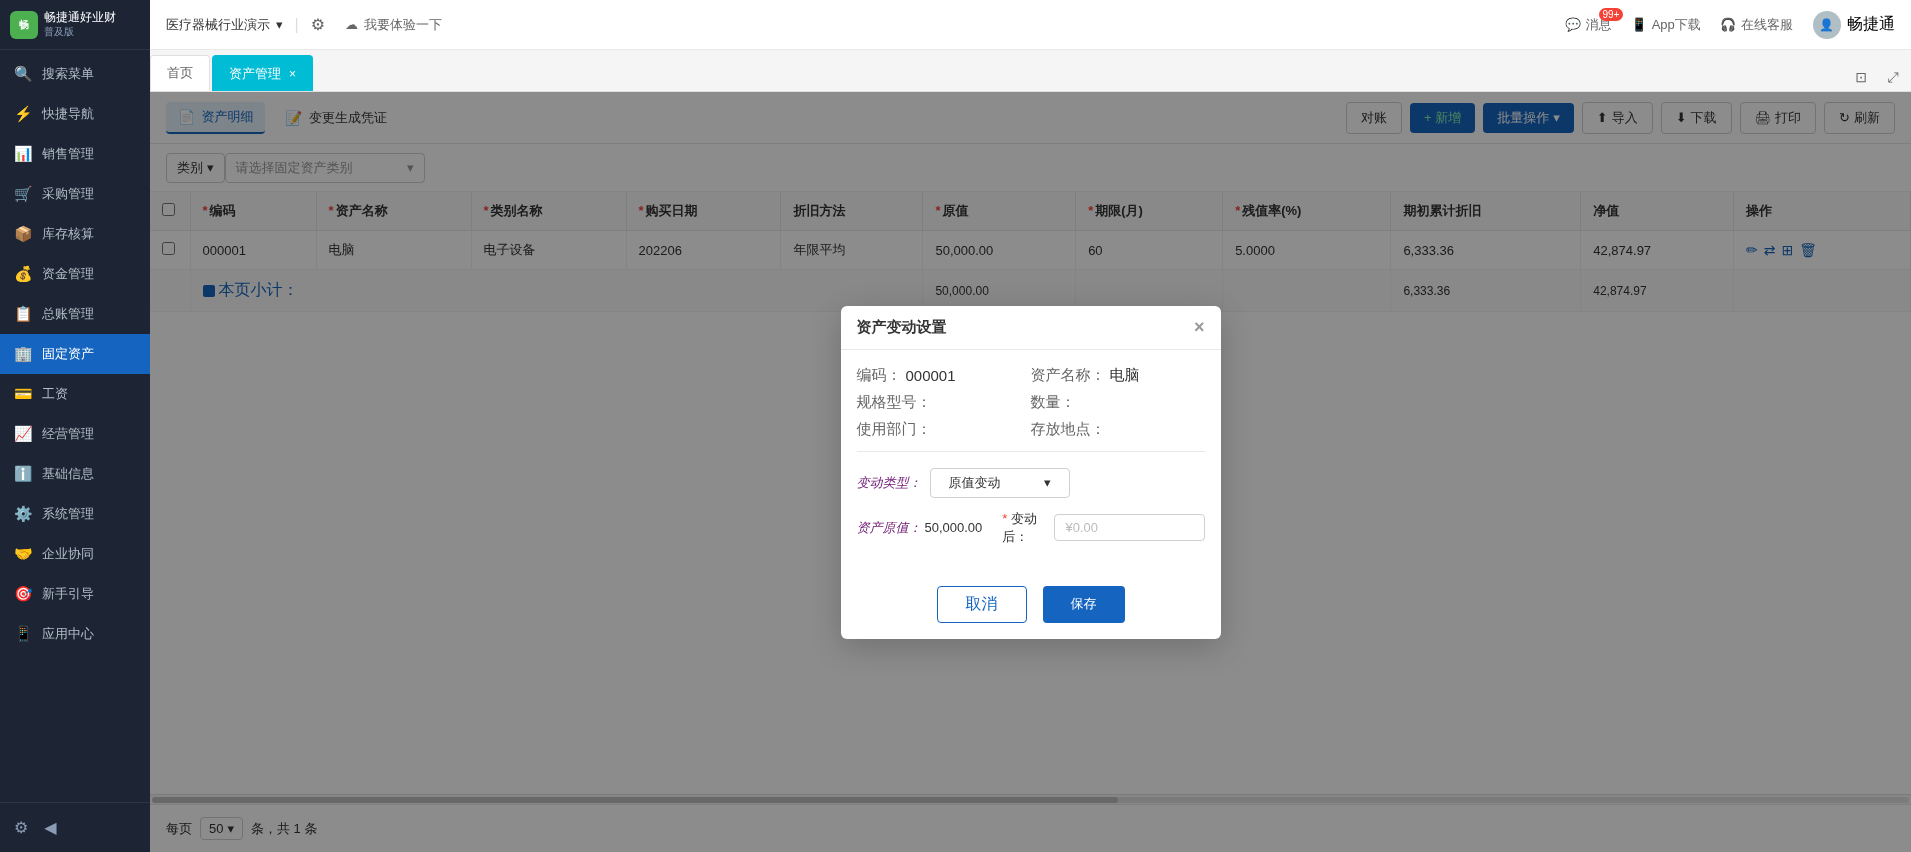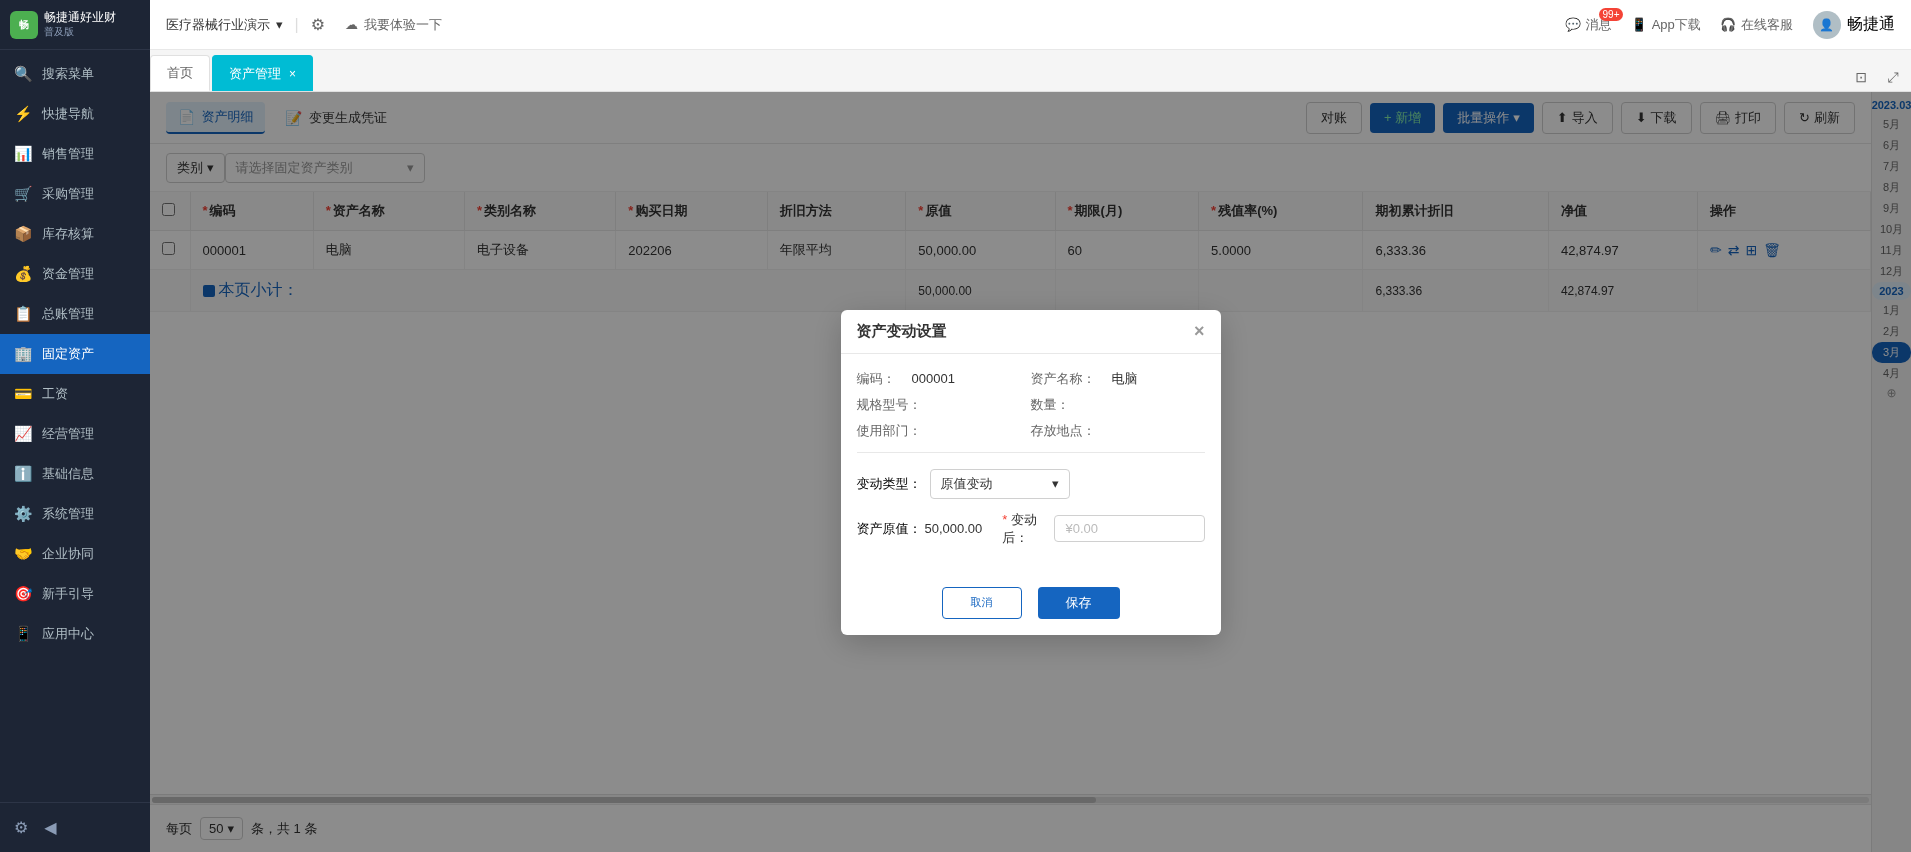--- a/index.html
+++ b/index.html
@@ -321,34 +321,34 @@
     }
     .modal-body { padding: 16px; }
     .modal-info-grid {
       display: grid;
       grid-template-columns: 1fr 1fr;
       gap: 8px 0;
       margin-bottom: 16px;
       padding-bottom: 12px;
       border-bottom: 1px solid #e8e8e8;
     }
-    .modal-info-item { display: flex; align-items: center; gap: 16px; font-size: 13px; }
+    .modal-info-item { display: flex; align-items: center; gap: 4px; font-size: 15px; }
     .modal-info-label { color: #666; white-space: nowrap; }
     .modal-info-value { color: #333; }
     .modal-form-row {
       display: flex; align-items: center; gap: 8px;
       margin-bottom: 12px;
       font-size: 13px;
     }
-    .modal-form-label { color: #000000; white-space: nowrap; min-width: 60px; }
+    .modal-form-label { color: #701a75; white-space: nowrap; min-width: 60px; font-style: italic; }
     .modal-form-select {
       display: flex; align-items: center; gap: 4px;
       border: 1px solid #d0d0d0;
       border-radius: 4px;
-      padding: 5px 10px;
+      padding: 5px 18px;
       min-width: 140px;
       cursor: pointer;
       color: #333;
     }
     .modal-form-input-group {
       display: flex; align-items: center; gap: 8px;
       margin-bottom: 12px;
       font-size: 13px;
     }
     .modal-form-static { color: #333; padding: 5px 0; }
@@ -365,21 +365,21 @@
     .modal-footer {
       display: flex; justify-content: center; gap: 16px;
       padding: 12px 16px 16px;
     }
     .btn-cancel {
       padding: 7px 28px;
       border: 1px solid #1565c0;
       color: #1565c0;
       background: #fff;
       border-radius: 4px;
-      font-size: 11px;
+      font-size: 16px;
       cursor: pointer;
     }
     .btn-save {
       padding: 7px 28px;
       background: #1565c0;
       color: #fff;
       border: none;
       border-radius: 4px;
       font-size: 13px;
       cursor: pointer;
@@ -654,37 +654,20 @@
           <span>每页</span>
           <div class="page-size-select">
             <span>50</span>
             <span>▾</span>
           </div>
           <span>条，共 1 条</span>
         </div>
       </div>
     </div>
 
-    <div class="right-timeline">
-      <div class="timeline-year">2023.03</div>
-      <div class="timeline-month">5月</div>
-      <div class="timeline-month">6月</div>
-      <div class="timeline-month">7月</div>
-      <div class="timeline-month">8月</div>
-      <div class="timeline-month">9月</div>
-      <div class="timeline-month">10月</div>
-      <div class="timeline-month">11月</div>
-      <div class="timeline-month">12月</div>
-      <div class="timeline-month" style="font-weight:bold;color:#1565c0;background:#e3f2fd;border-radius:10px;">2023</div>
-      <div class="timeline-month">1月</div>
-      <div class="timeline-month">2月</div>
-      <div class="timeline-month current">3月</div>
-      <div class="timeline-month">4月</div>
-      <div class="timeline-scroll-btn">⊕</div>
-    </div>
 
     <div class="modal-overlay">
       <div class="modal">
         <div class="modal-header">
           <span>资产变动设置</span>
           <span class="modal-close">×</span>
         </div>
         <div class="modal-body">
           <div class="modal-info-grid">
             <div class="modal-info-item">

